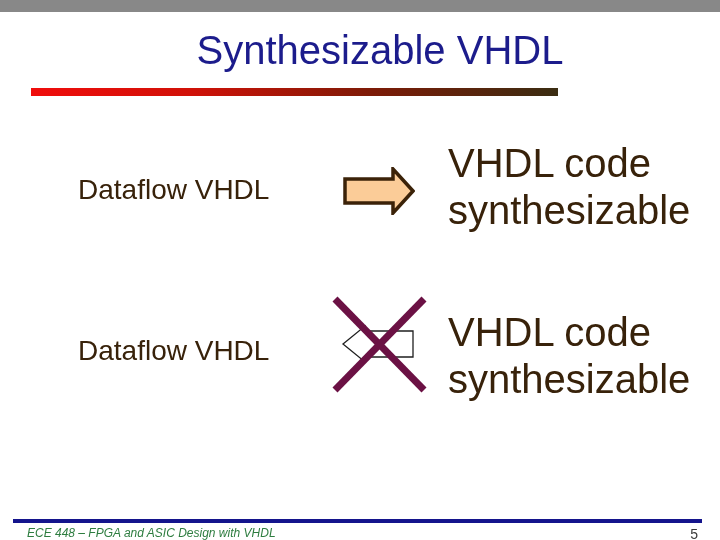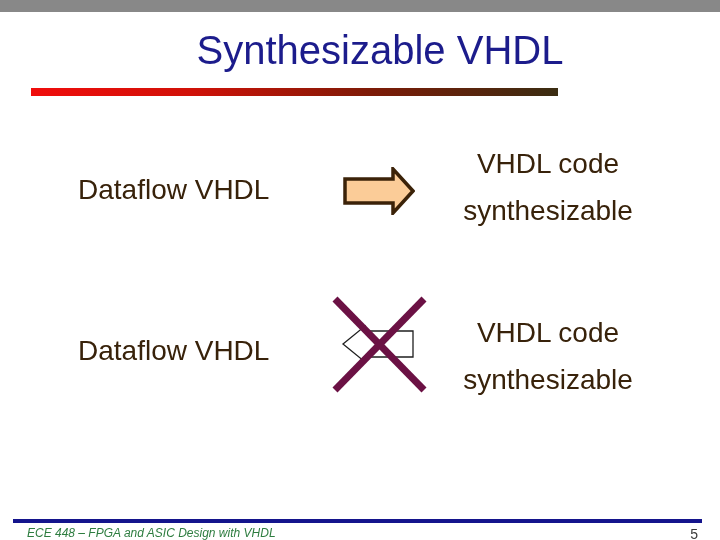--- a/index.html
+++ b/index.html
@@ -17,21 +17,21 @@
     background:linear-gradient(90deg,#f00d0c 0%,#d11108 30%,#7c1b07 65%,#3a2d12 100%);
   }
   .row-left {
     position:absolute; left:78px; font-size:28px; line-height:1.1;
     color:#38220A; white-space:nowrap;text-align:right;
   }
   .row-left.r1 { top:163px; }
   .row-left.r2 { top:324px; }
   .row-right {
     position:absolute; left:448px; width:200px; text-align:center;
-    font-size:28px; line-height:47px; color:#38220A; white-space:nowrap;
+    font-size:40px; line-height:47px; color:#38220A; white-space:nowrap;
   }
   .row-right.r1 { top:128px; }
   .row-right.r2 { top:297px; }
   .arrow-right-svg { position:absolute; left:341px; top:155px; }
   .crossed-arrow-svg { position:absolute; left:328px; top:279px; }
   .peach-arrow { fill:#FBCC98; stroke:#3B2208; stroke-width:3.5; stroke-linejoin:miter; }
   .white-arrow { fill:#ffffff; stroke:#1f1f1f; stroke-width:1.3; stroke-linejoin:miter; }
   .cross-line { stroke:#6B1144; stroke-width:7; stroke-linecap:butt; }
   .footer-rule {
     position:absolute; left:13px; top:507px; width:689px; height:4px;

